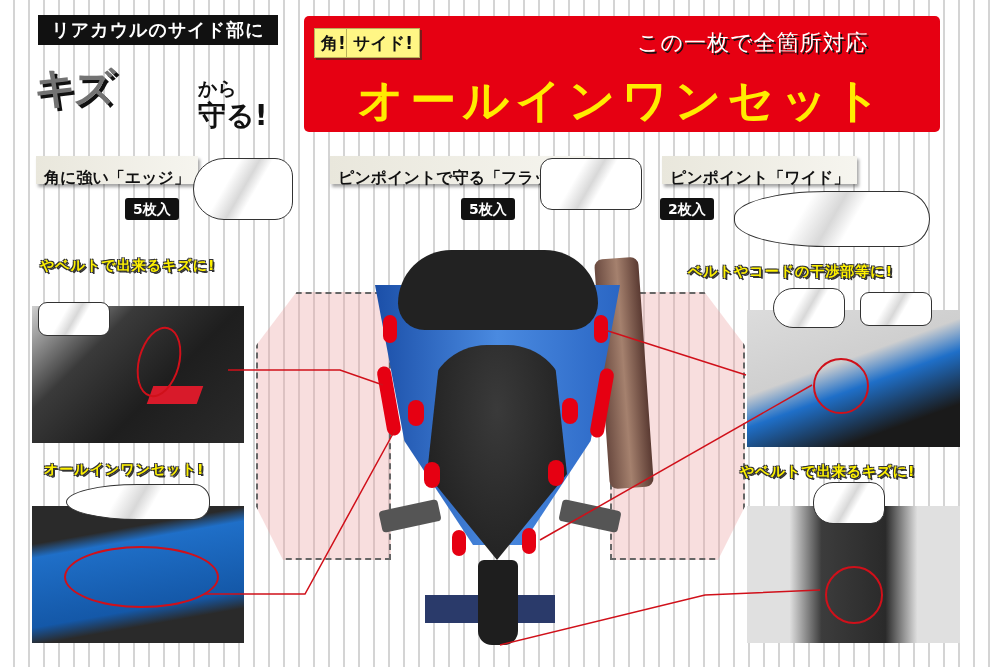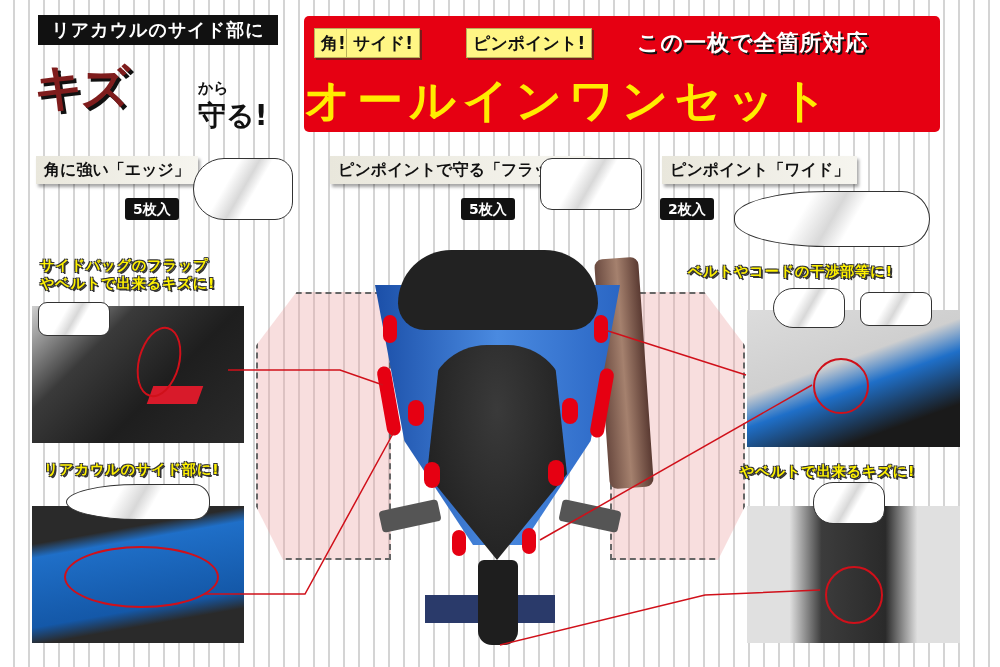--- a/index.html
+++ b/index.html
@@ -2,76 +2,74 @@
 <html><head>
 <meta charset="utf-8">
 <style>
 *{box-sizing:border-box;margin:0;padding:0}
 html,body{width:1000px;height:667px;overflow:hidden}
 body{position:relative;font-family:"DejaVu Sans",sans-serif;
 background:#fff;
 background-image:repeating-linear-gradient(90deg,#fff 0,#fff 13px,#d4d4d4 13px,#d4d4d4 15px);}
 .abs{position:absolute}
 .title-black{left:38px;top:15px;width:240px;height:30px;background:#111;color:#fff;font-weight:bold;font-size:18px;line-height:30px;text-align:center;letter-spacing:1px}
-.kizu{left:34px;top:48px;font-size:49px;font-weight:900;color:#7f1d1d;line-height:80px;text-shadow:3px 3px 0 #111;font-family:"DejaVu Sans",sans-serif;letter-spacing:-4px}
-.kara{left:198px;top:76px;font-size:15px;font-weight:bold;color:#111;line-height:24px}
+.kizu{left:34px;top:48px;font-size:42px;font-weight:900;color:#737373;line-height:80px;text-shadow:3px 3px 0 #111;font-family:"DejaVu Sans",sans-serif;letter-spacing:-4px}
+.kara{left:198px;top:76px;font-size:19px;font-weight:bold;color:#111;line-height:24px}
 .mamoru{left:198px;top:100px;font-size:28px;font-weight:900;color:#111;line-height:32px}
 .banner{left:304px;top:16px;width:636px;height:116px;background:#e60012;border-radius:5px}
 .tag-yellow{position:absolute;top:12px;height:30px;background:#fff685;border:1px solid #b9b05a;color:#111;font-weight:bold;font-size:17px;line-height:28px;padding:0 6px;box-shadow:2px 2px 0 #7a1b1b}
-.banner-sub{position:absolute;left:333px;top:10px;color:#fff;font-weight:700;font-size:22px;line-height:34px;text-shadow:2px 2px 0 #111;letter-spacing:1px}
-.banner-main{position:absolute;left:0;right:0;top:54px;color:#ffec00;font-weight:900;font-size:46px;line-height:60px;letter-spacing:6px}
-.label-grey{height:28px;background:linear-gradient(90deg,#e9e7dc,#f6f5ef);color:#111;font-weight:bold;font-size:16px;line-height:28px;padding:0 8px;box-shadow:2px 3px 3px rgba(0,0,0,.35)}
+.banner-sub{position:absolute;left:333px;top:10px;color:#fff;font-weight:400;font-size:22px;line-height:34px;text-shadow:2px 2px 0 #111;letter-spacing:1px}
+.banner-main{position:absolute;left:0;right:0;top:54px;text-align:center;color:#ffec00;font-weight:900;font-size:46px;line-height:60px;letter-spacing:6px}
+.label-grey{height:28px;background:linear-gradient(90deg,#e9e7dc,#f6f5ef);color:#111;font-weight:bold;font-size:16px;line-height:28px;padding:8px 8px;box-shadow:2px 3px 3px rgba(0,0,0,.35)}
 .count{height:22px;background:#111;color:#fff;font-weight:bold;font-size:14px;line-height:22px;padding:0 8px;border-radius:3px}
 .sticker{background:linear-gradient(120deg,#fff 35%,#d8d8d8 50%,#fff 60%);border:1.5px solid #333}
 .ylabel{color:#fff200;font-weight:900;font-size:14px;line-height:18px;text-shadow:-1px -1px 0 #333,1px -1px 0 #333,-1px 1px 0 #333,1px 1px 0 #333,2px 2px 0 #333;letter-spacing:1px}
 .photo{overflow:hidden}
 .redcircle{position:absolute;border:2px solid #d0101a;border-radius:50%}
 .zone{background:rgba(236,160,160,.35);border:2px dashed #666}
 .redmark{position:absolute;background:#e60012;border-radius:12px}
 svg.lines{position:absolute;left:0;top:0;pointer-events:none}
 </style>
 </head>
 <body>
 
 <div class="abs title-black">リアカウルのサイド部に</div>
 <div class="abs kizu">キズ</div>
 <div class="abs kara">から</div>
 <div class="abs mamoru">守る!</div>
 
 <div class="abs banner">
   <span class="tag-yellow" style="left:10px">角!</span>
   <span class="tag-yellow" style="left:42px">サイド!</span>
-  <span class="tag-yellow" style="left:162px">ピンポイント!</span>
   <span class="banner-sub">この一枚で全箇所対応</span>
   <div class="banner-main">オールインワンセット</div>
 </div>
 
 <div class="abs label-grey" style="left:36px;top:156px">角に強い「エッジ」</div>
 <div class="abs count" style="left:125px;top:198px">5枚入</div>
 <div class="abs sticker" style="left:193px;top:158px;width:100px;height:62px;border-radius:31px 18px 18px 31px"></div>
 
 <div class="abs label-grey" style="left:330px;top:156px">ピンポイントで守る「フラット」</div>
 <div class="abs count" style="left:461px;top:198px">5枚入</div>
 <div class="abs sticker" style="left:540px;top:158px;width:102px;height:52px;border-radius:12px"></div>
 
 <div class="abs label-grey" style="left:662px;top:156px">ピンポイント「ワイド」</div>
 <div class="abs count" style="left:660px;top:198px">2枚入</div>
 <div class="abs sticker" style="left:734px;top:191px;width:196px;height:56px;border-radius:50% 30px 30px 50%"></div>
 
 <div class="abs ylabel" style="left:40px;top:256px">
-  <div>サイドバッグのフラップ</div>
   <div>やベルトで出来るキズに!</div>
 </div>
 <div class="abs photo" style="left:32px;top:306px;width:212px;height:137px;background:linear-gradient(135deg,#cfcfcf 0%,#3a3a3a 30%,#1e1e1e 60%,#2b2b2b 100%)">
   <div class="abs" style="left:118px;top:80px;width:50px;height:18px;background:#d81a2a;transform:skewX(-20deg)"></div>
   <div class="redcircle" style="left:106px;top:20px;width:42px;height:72px;transform:rotate(15deg)"></div>
 </div>
 <div class="abs sticker" style="left:38px;top:302px;width:72px;height:34px;border-radius:9px"></div>
 
-<div class="abs ylabel" style="left:44px;top:460px">リアカウルのサイド部に!</div>
+<div class="abs ylabel" style="left:44px;top:460px">オールインワンセット!</div>
 <div class="abs photo" style="left:32px;top:506px;width:212px;height:137px;background:linear-gradient(170deg,#2a2a2a 0%,#2a2a2a 22%,#1f6fc8 30%,#1458a8 70%,#2a2a2a 80%)">
   <div class="redcircle" style="left:32px;top:40px;width:155px;height:62px"></div>
 </div>
 <div class="abs sticker" style="left:66px;top:484px;width:144px;height:36px;border-radius:50% 16px 16px 50%"></div>
 
 <div class="abs zone" style="left:256px;top:292px;width:135px;height:268px;clip-path:polygon(0 20%,30% 0,100% 0,100% 100%,20% 100%,0 80%)"></div>
 <div class="abs zone" style="left:610px;top:292px;width:135px;height:268px;clip-path:polygon(0 0,70% 0,100% 20%,100% 80%,80% 100%,0 100%)"></div>
 
 <div class="abs" style="left:602px;top:258px;width:44px;height:230px;background:linear-gradient(90deg,#6a4a40,#a5816e,#5a3a32);border-radius:8px;transform:rotate(-4deg)"></div>
 <div class="abs" style="left:375px;top:285px;width:245px;height:260px;background:linear-gradient(90deg,#1b4fa8,#4a8ae0,#2a66c4);clip-path:polygon(0 0,100% 0,88% 60%,60% 100%,40% 100%,12% 60%)"></div>

